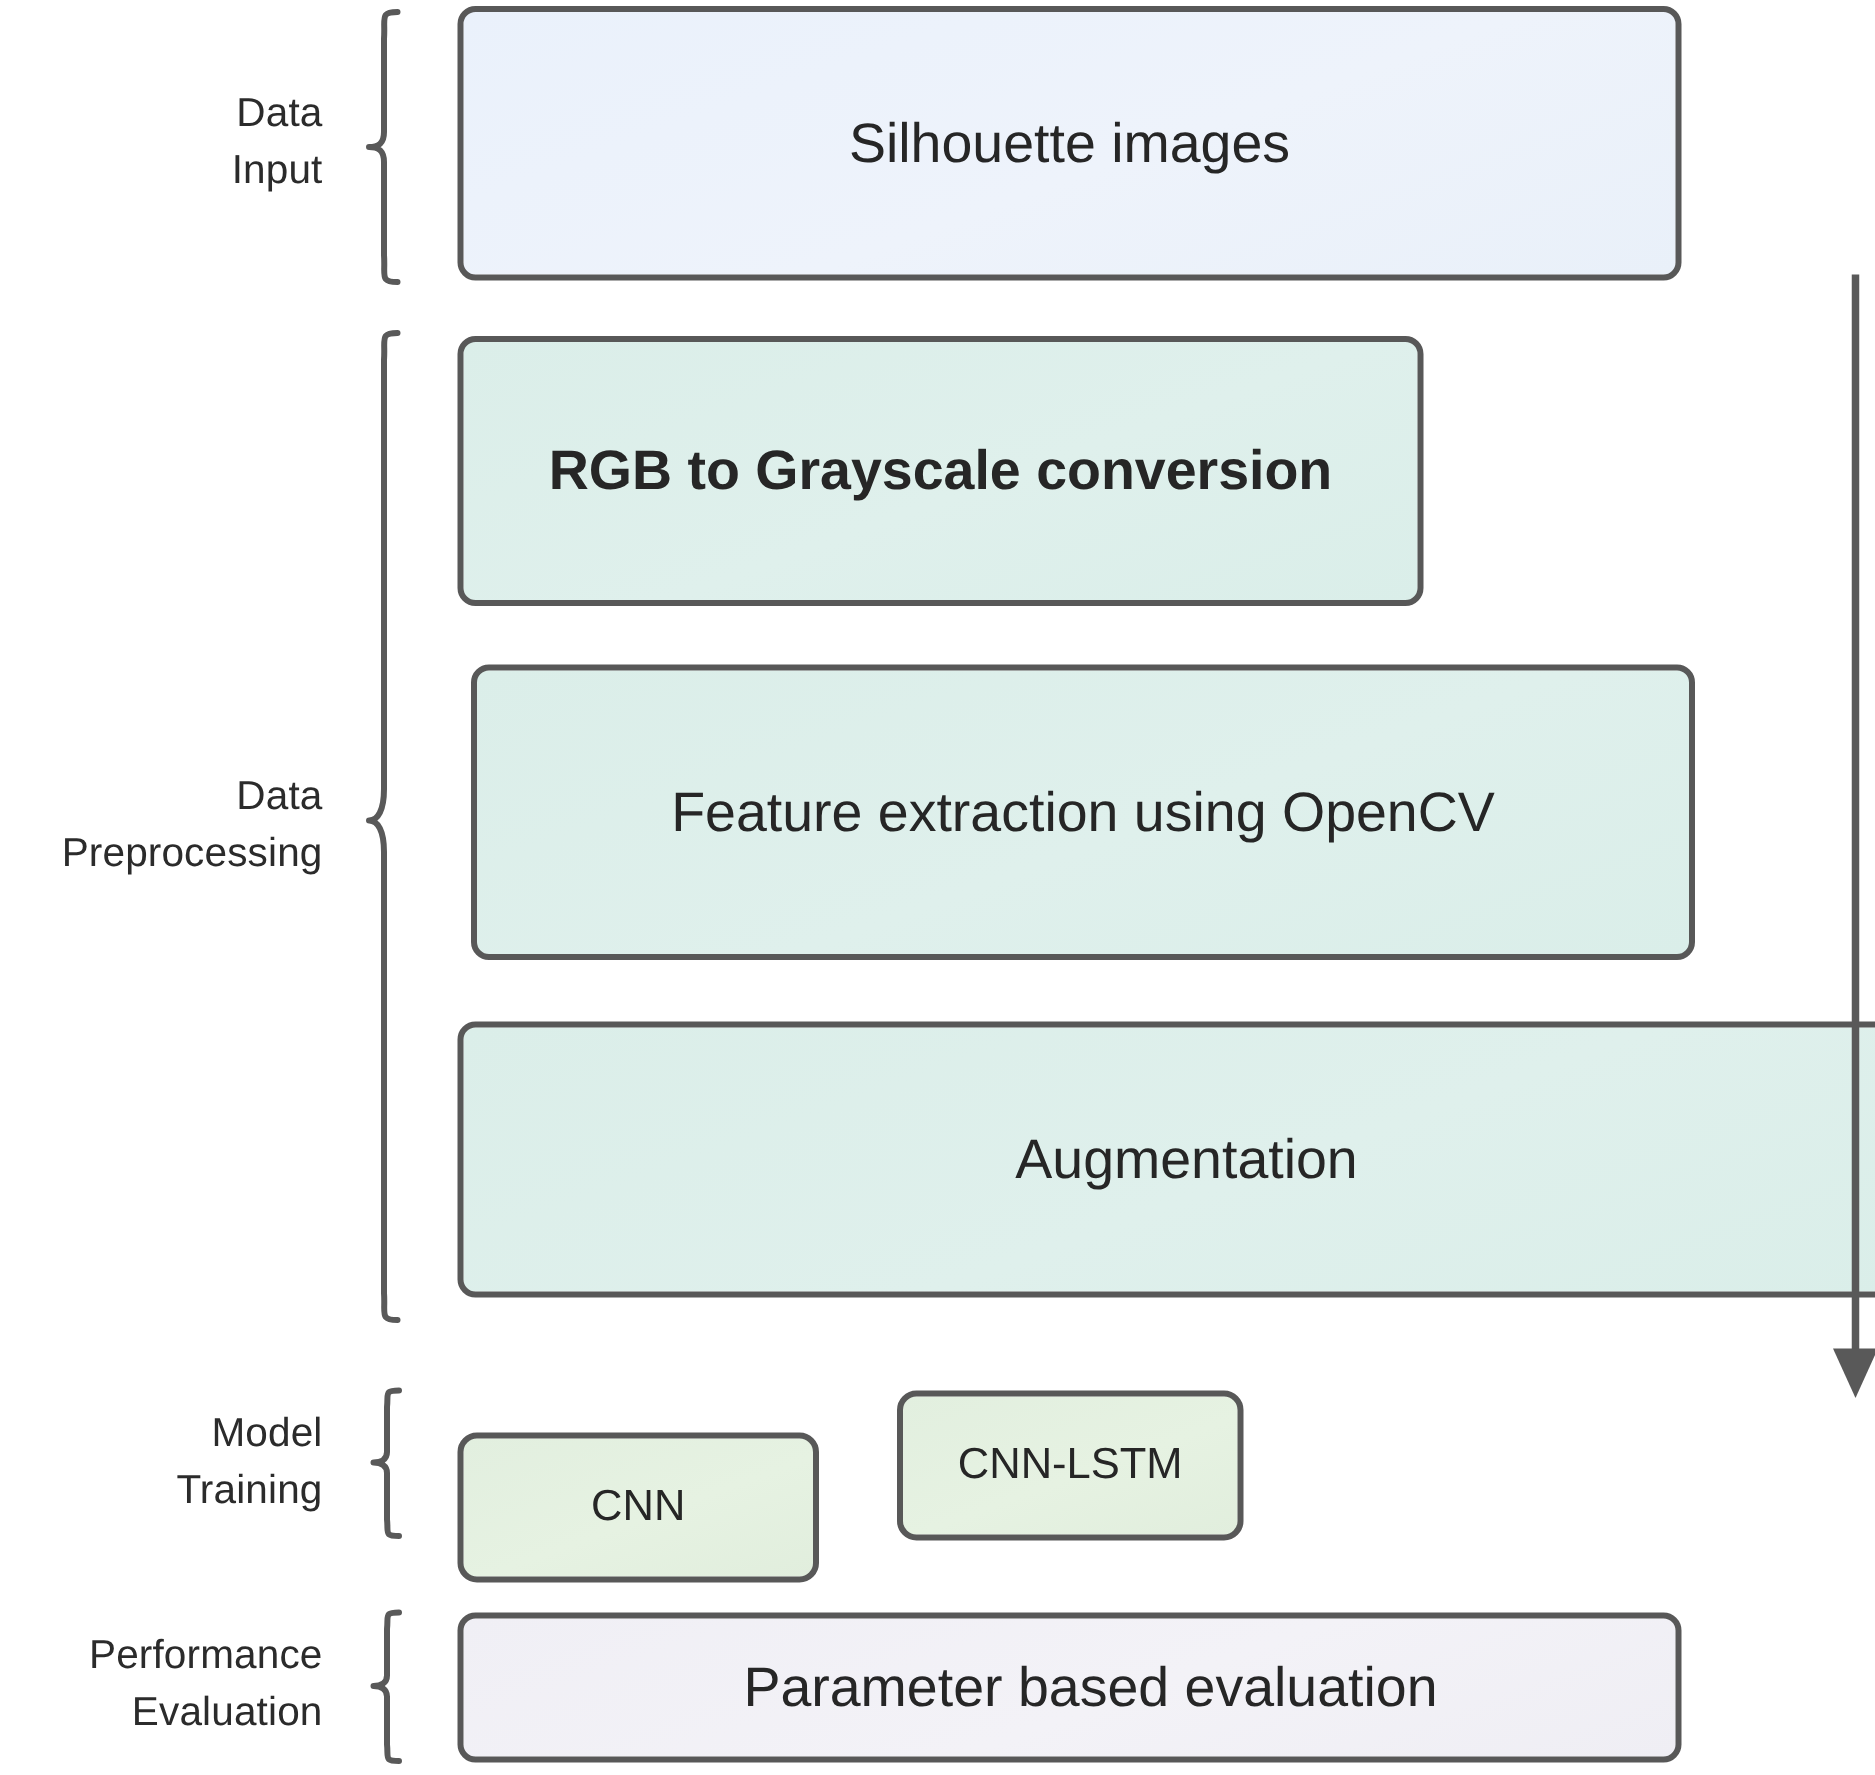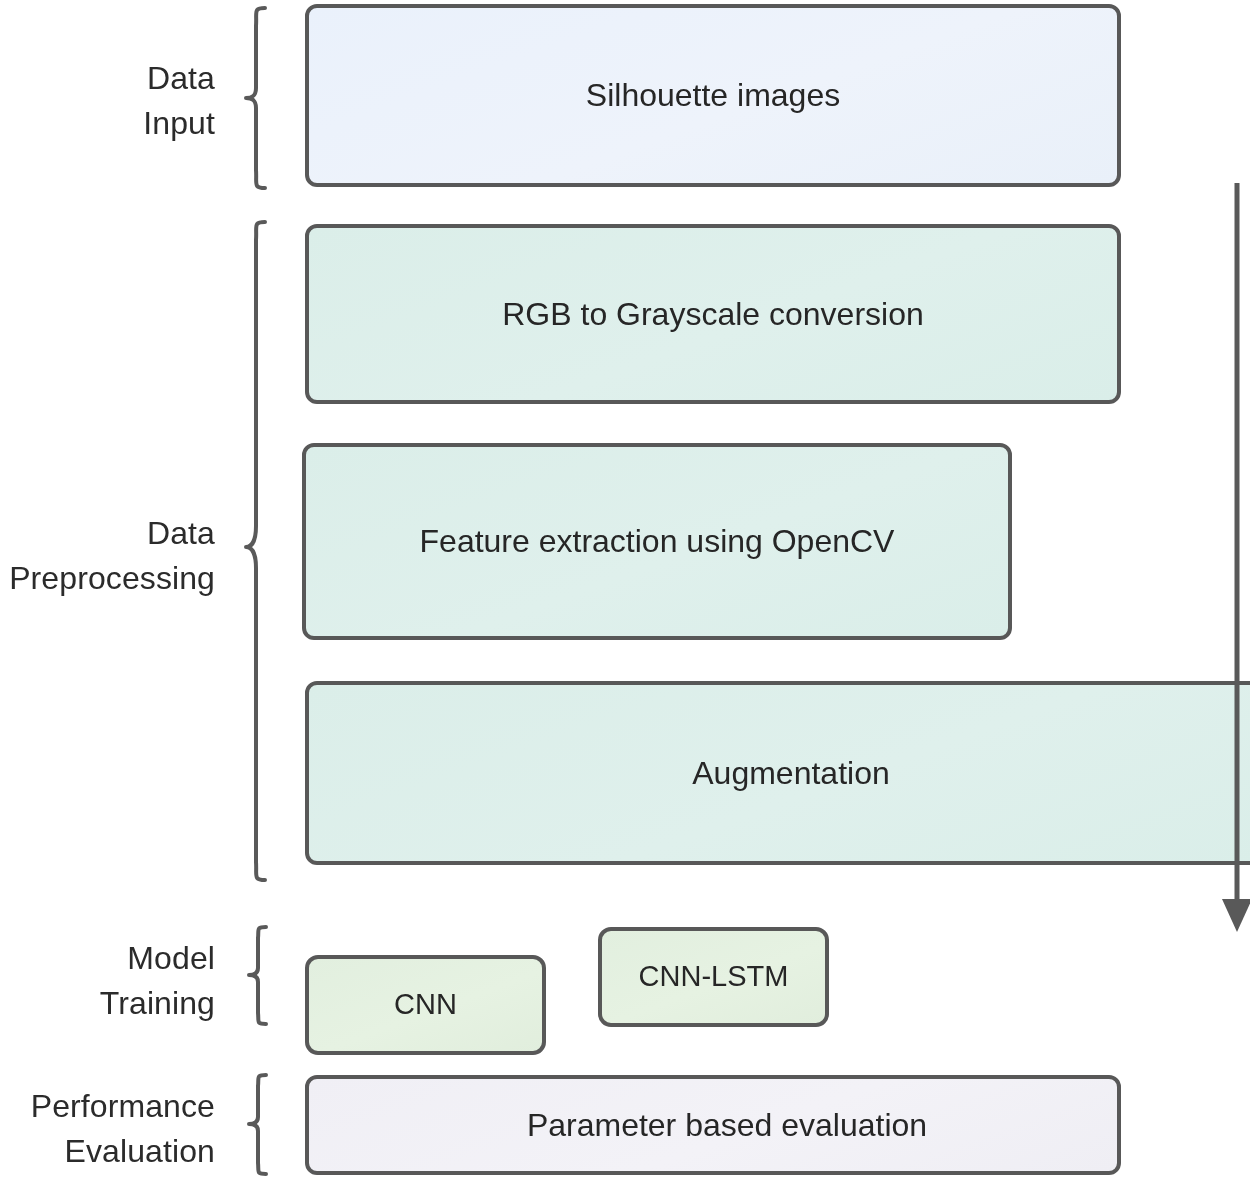--- a/index.html
+++ b/index.html
@@ -17,21 +17,21 @@
     width: 1250px;
     height: 1183px;
     background: #ffffff;
     overflow: hidden;
   }
 
   
   .stage-label {
     position: absolute;
     text-align: right;
-    font-size: 32px;
+    font-size: 27px;
     line-height: 1.42;
     color: #2b2b2b;
     white-space: pre-line;
     letter-spacing: 0.1px;
   }
 
   
   .brace {
     position: absolute;
     overflow: visible;
@@ -47,21 +47,21 @@
   
   .node {
     position: absolute;
     box-sizing: border-box;
     border: 4px solid #585858;
     border-radius: 12px;
     display: flex;
     align-items: center;
     justify-content: center;
     text-align: center;
-    font-size: 32px;
+    font-size: 37px;
     line-height: 1.28;
     color: #262626;
     padding: 4px 10px;
     white-space: pre-line;
   }
   .node.input-node {
     background: linear-gradient(160deg, #eaf1fb 0%, #eef3fb 55%, #e9f0f9 100%);
   }
   .node.prep-node {
     background: linear-gradient(160deg, #dbeee9 0%, #dff0ec 55%, #daeee9 100%);
@@ -102,23 +102,23 @@
 
   <div class="node input-node" style="left:305px; top:4px; width:816px; height:183px;">Silhouette images</div>
 
   <div class="stage-label" style="right:1035px; top:511px; width:230px;">Data
 Preprocessing</div>
 
   <svg class="brace" style="left:243px; top:218px;" width="26" height="666" viewBox="0 0 26 666">
     <path d="M22 4 C 10 4, 14 8, 13 22 L 13 308 C 13 322, 9 329, 3 329 C 9 329, 13 336, 13 350 L 13 644 C 14 658, 10 662, 22 662"></path>
   </svg>
 
-  <div class="node prep-node" style="left:305px; top:224px; width:816px; height:180px;">RGB to Grayscale conversion</div>
+  <div class="node prep-node" style="left:305px; top:224px; width:644px; height:180px;font-weight:bold;">RGB to Grayscale conversion</div>
 
-  <div class="node prep-node" style="left:302px; top:443px; width:710px; height:197px;">Feature extraction using OpenCV</div>
+  <div class="node prep-node" style="left:314px; top:443px; width:816px; height:197px;">Feature extraction using OpenCV</div>
 
   <div class="node prep-node" style="left:305px; top:681px; width:972px; height:184px;">Augmentation</div>
 
   <div class="stage-label" style="right:1035px; top:936px; width:210px;">Model
 Training</div>
 
   <svg class="brace" style="left:246px; top:924px;" width="24" height="104" viewBox="0 0 24 104">
     <path d="M20 3 C 10 3, 13 5, 12 14 L 12 44 C 12 49, 8 51, 3 51 C 8 51, 12 53, 12 58 L 12 89 C 13 98, 10 100, 20 100"></path>
   </svg>
 

